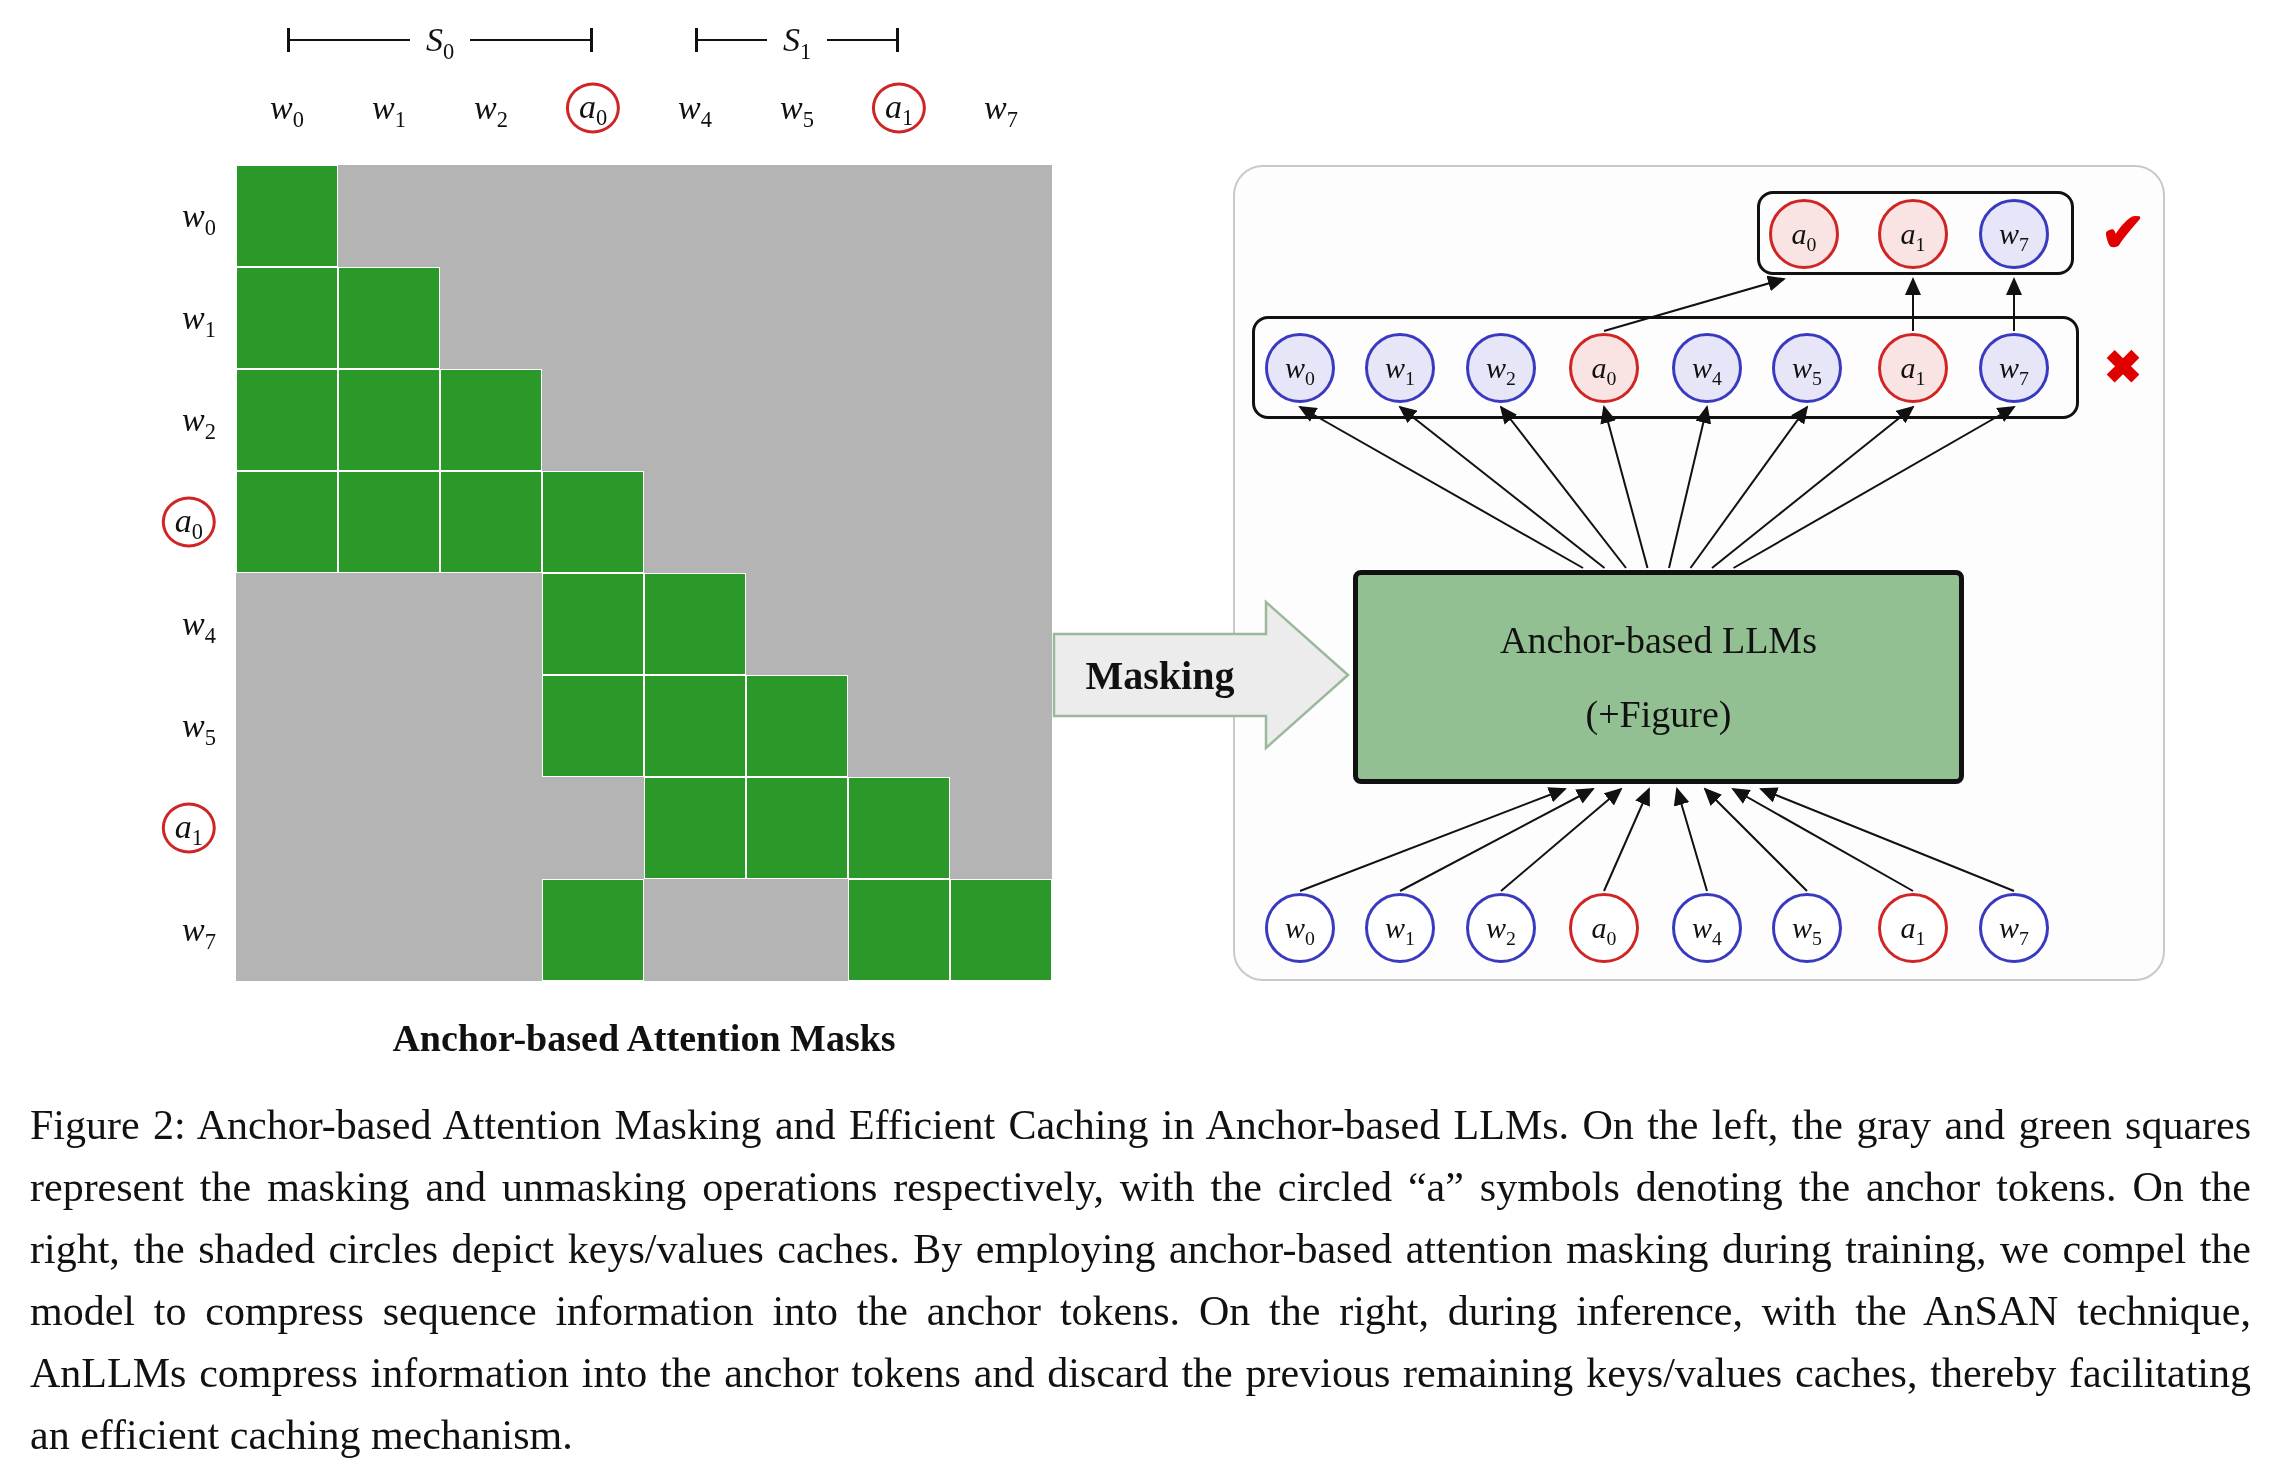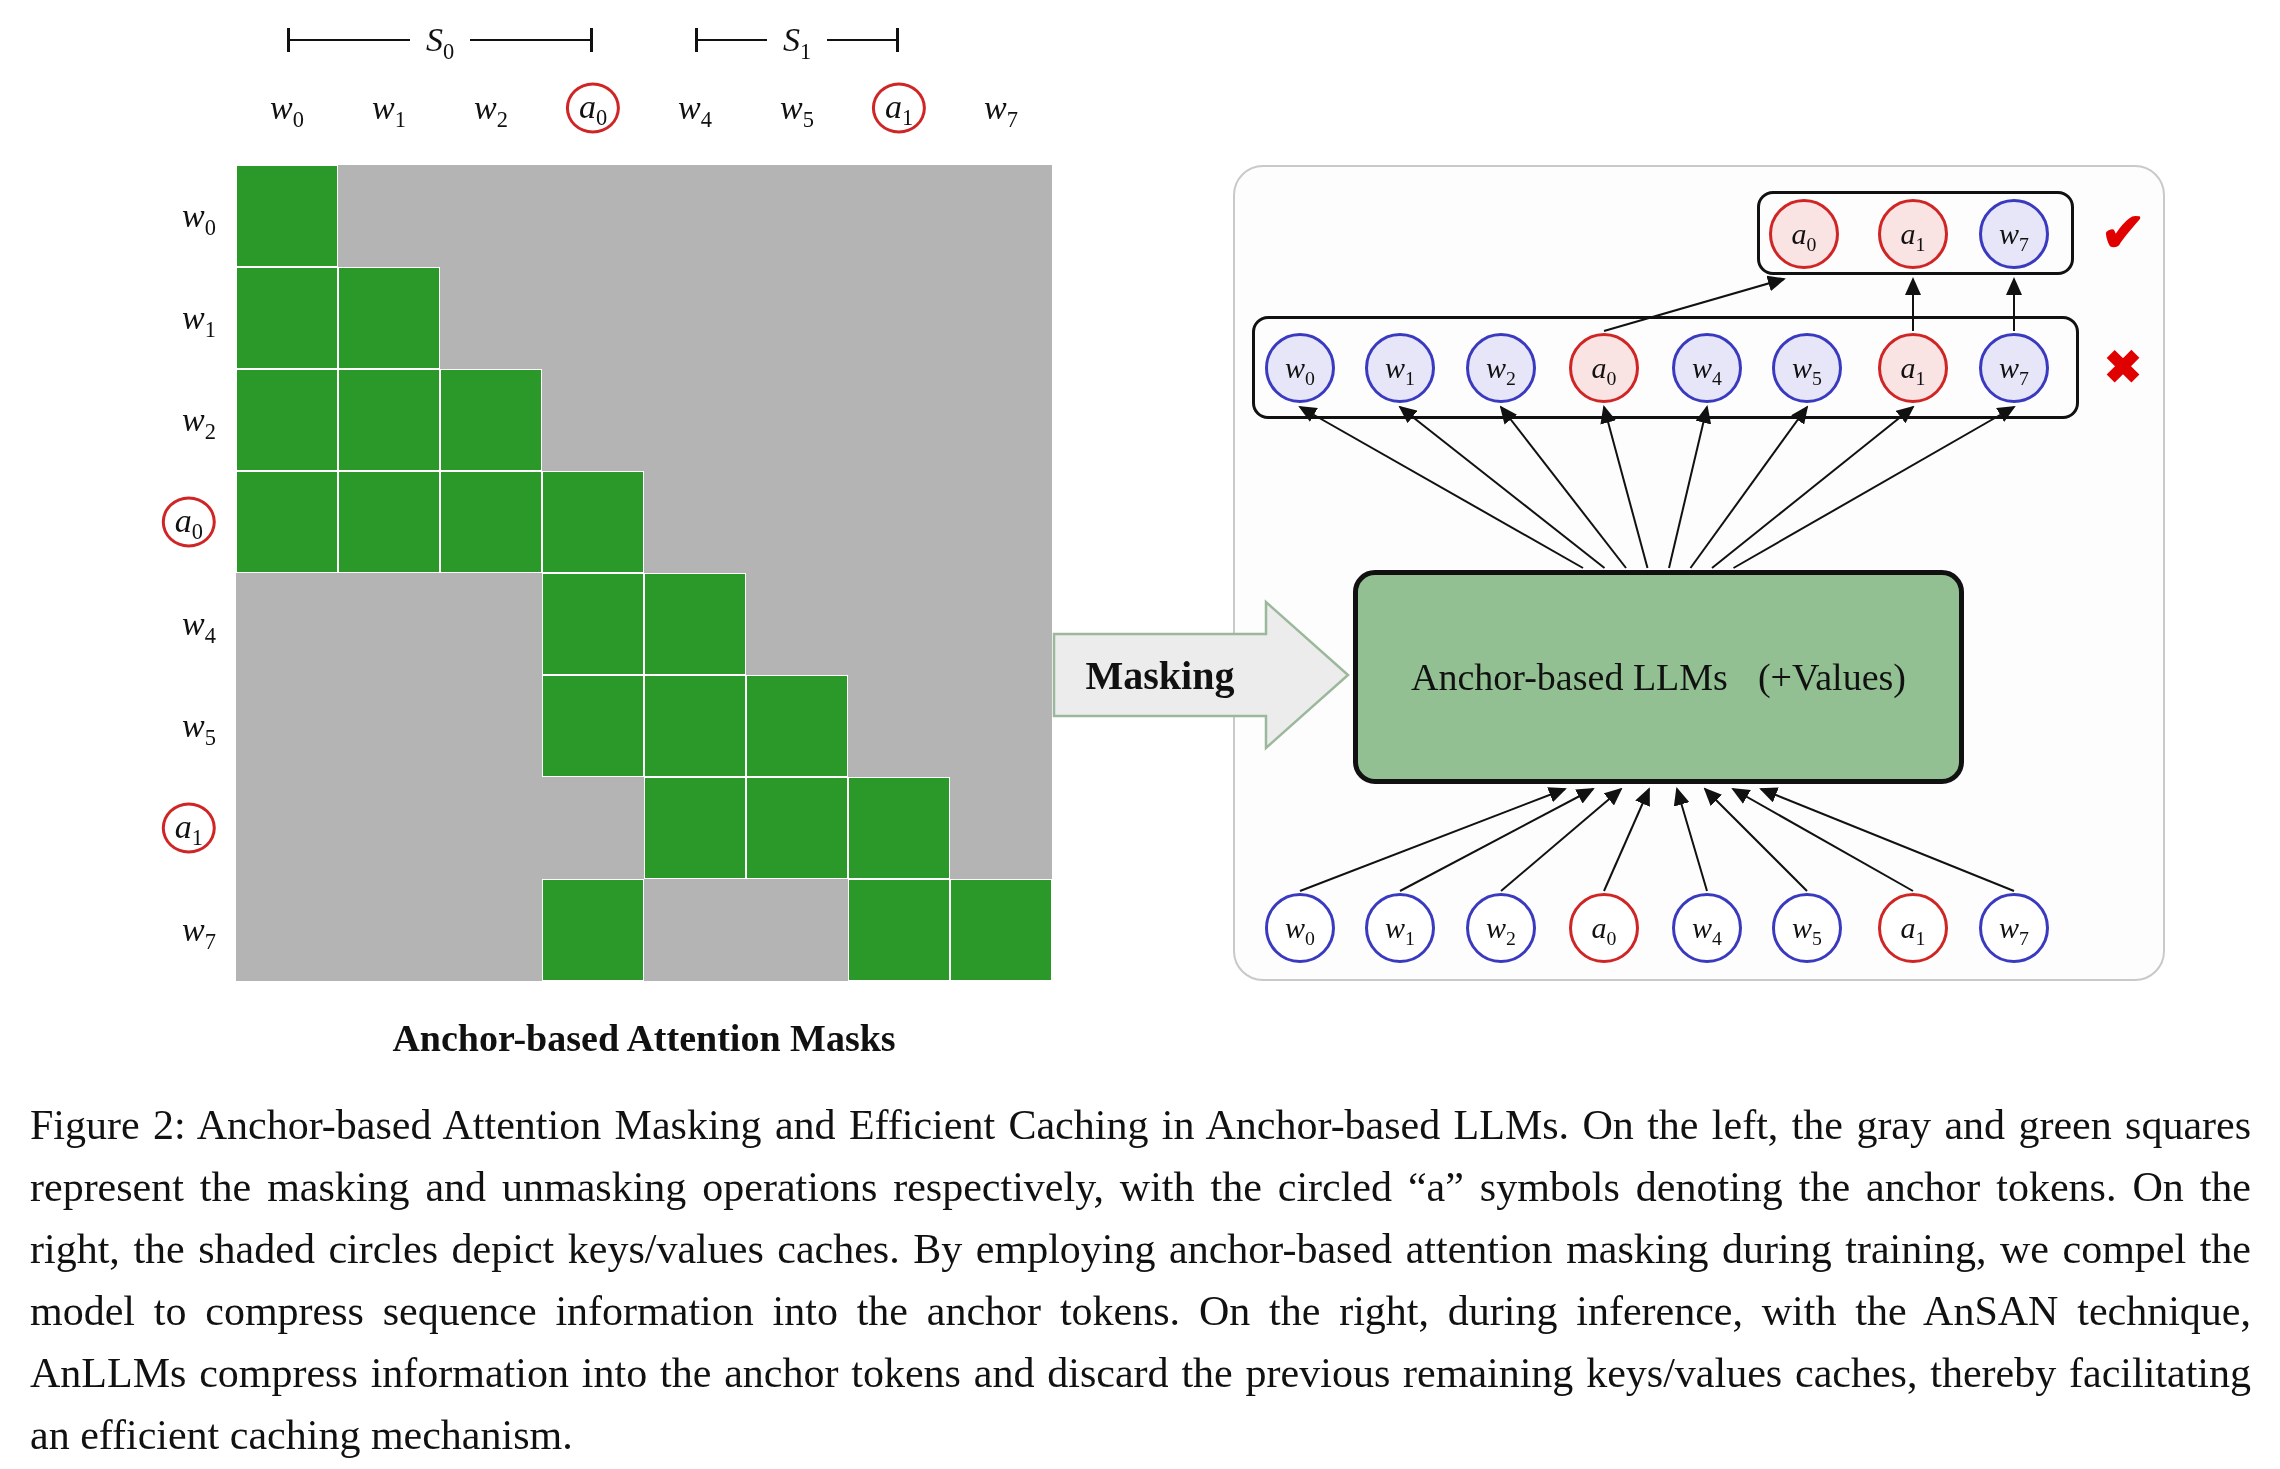--- a/index.html
+++ b/index.html
@@ -34,22 +34,22 @@
   .right-panel { position:absolute; left:1233px; top:165px; width:932px; height:816px;
                  border:2px solid #c9c9c9; border-radius:30px; background:#fdfdfd; }
   .cache-box { position:absolute; border:3px solid #111; border-radius:16px; background:transparent; }
   .kept-box { left:522px; top:24px; width:317px; height:84px; }
   .full-box { left:17px; top:149px; width:827px; height:103px; }
   .cache-circle { position:absolute; width:70px; height:70px; border:3px solid; border-radius:50%;
                   display:flex; align-items:center; justify-content:center; font-size:30px; line-height:1; }
   .cache-circle i { font-style:italic; }
   .cache-circle sub { font-size:66%; line-height:0; vertical-align:-0.35em; }
   .model-box { position:absolute; left:118px; top:403px; width:611px; height:214px;
-               border:5px solid #111; border-radius:22px;
-               display:flex; align-items:center; justify-content:center; gap:30px;
+               border:5px solid #111; border-radius:8px;
+               display:flex; flex-direction:column; align-items:center; justify-content:center; gap:30px;
                font-size:38px; }
   .mark { position:absolute; transform:translate(-50%,-50%); font-weight:bold; line-height:1; }
   .mark-check { left:888px; top:66px; font-size:54px; }
   .mark-cross { left:888px; top:201px; font-size:46px; }
   .arrows { position:absolute; left:0; top:0; width:932px; height:816px; pointer-events:none; }
   .arrows line { stroke:#111; stroke-width:2; }
 
   
   .caption { position:absolute; left:30px; top:1094px; width:2221px;
              font-size:42px; line-height:62px; text-align:justify; }
@@ -117,21 +117,21 @@
     </div>
 
   <div class="right-panel" id="right-panel">
     <div class="cache-box kept-box"></div>
     <div class="cache-box full-box"></div>
     <span class="mark mark-check" style="color: rgb(224, 0, 0);">✔</span>
     <span class="mark mark-cross" style="color: rgb(224, 0, 0);">✖</span>
 
     <div class="model-box" id="model-box" style="background: rgb(146, 192, 146);">
       <div>Anchor-based LLMs</div>
-      <div>(+Values)</div>
+      <div>(+Figure)</div>
     </div>
 
     <svg class="arrows" id="arrows-svg" viewBox="0 0 932 816" xmlns="http://www.w3.org/2000/svg">
       <defs>
         <marker id="ah" markerWidth="9" markerHeight="8" refX="8" refY="4" orient="auto">
           <path d="M0,0 L9,4 L0,8 z" fill="#111"></path>
         </marker>
       </defs>
     <line x1="65" y1="724" x2="330" y2="622" marker-end="url(#ah)"></line>
         <line x1="165" y1="724" x2="358" y2="622" marker-end="url(#ah)"></line>

